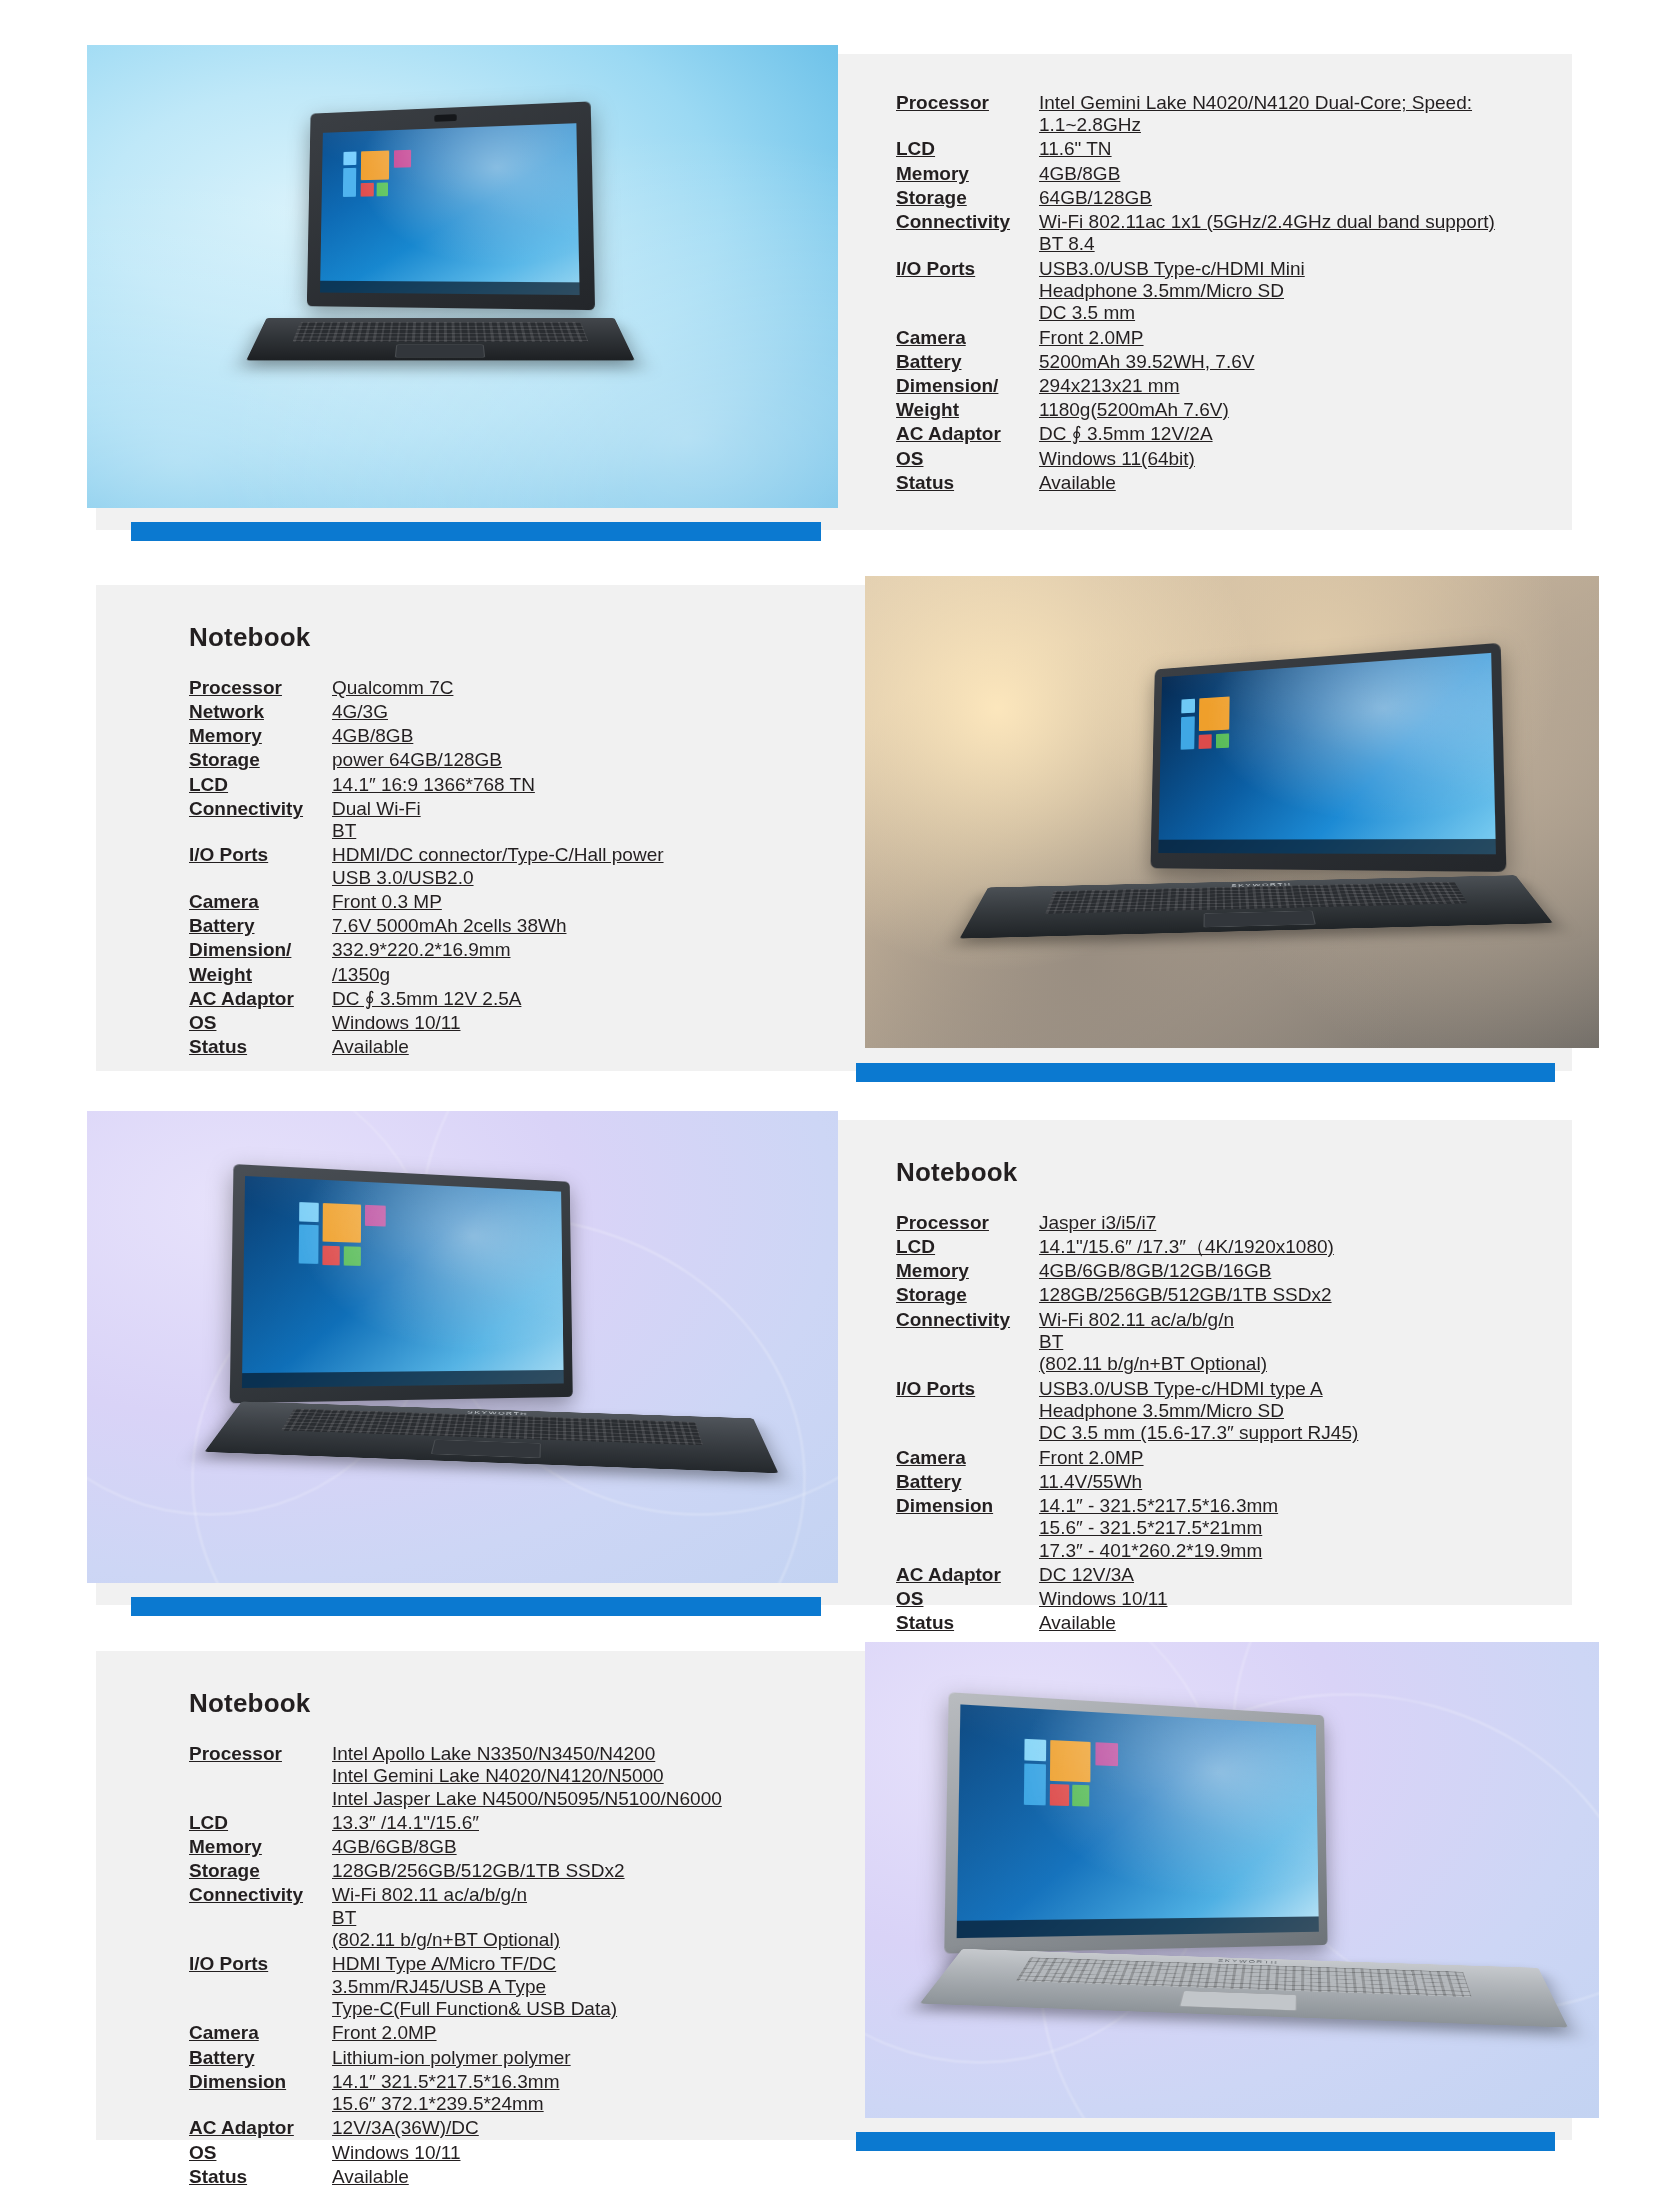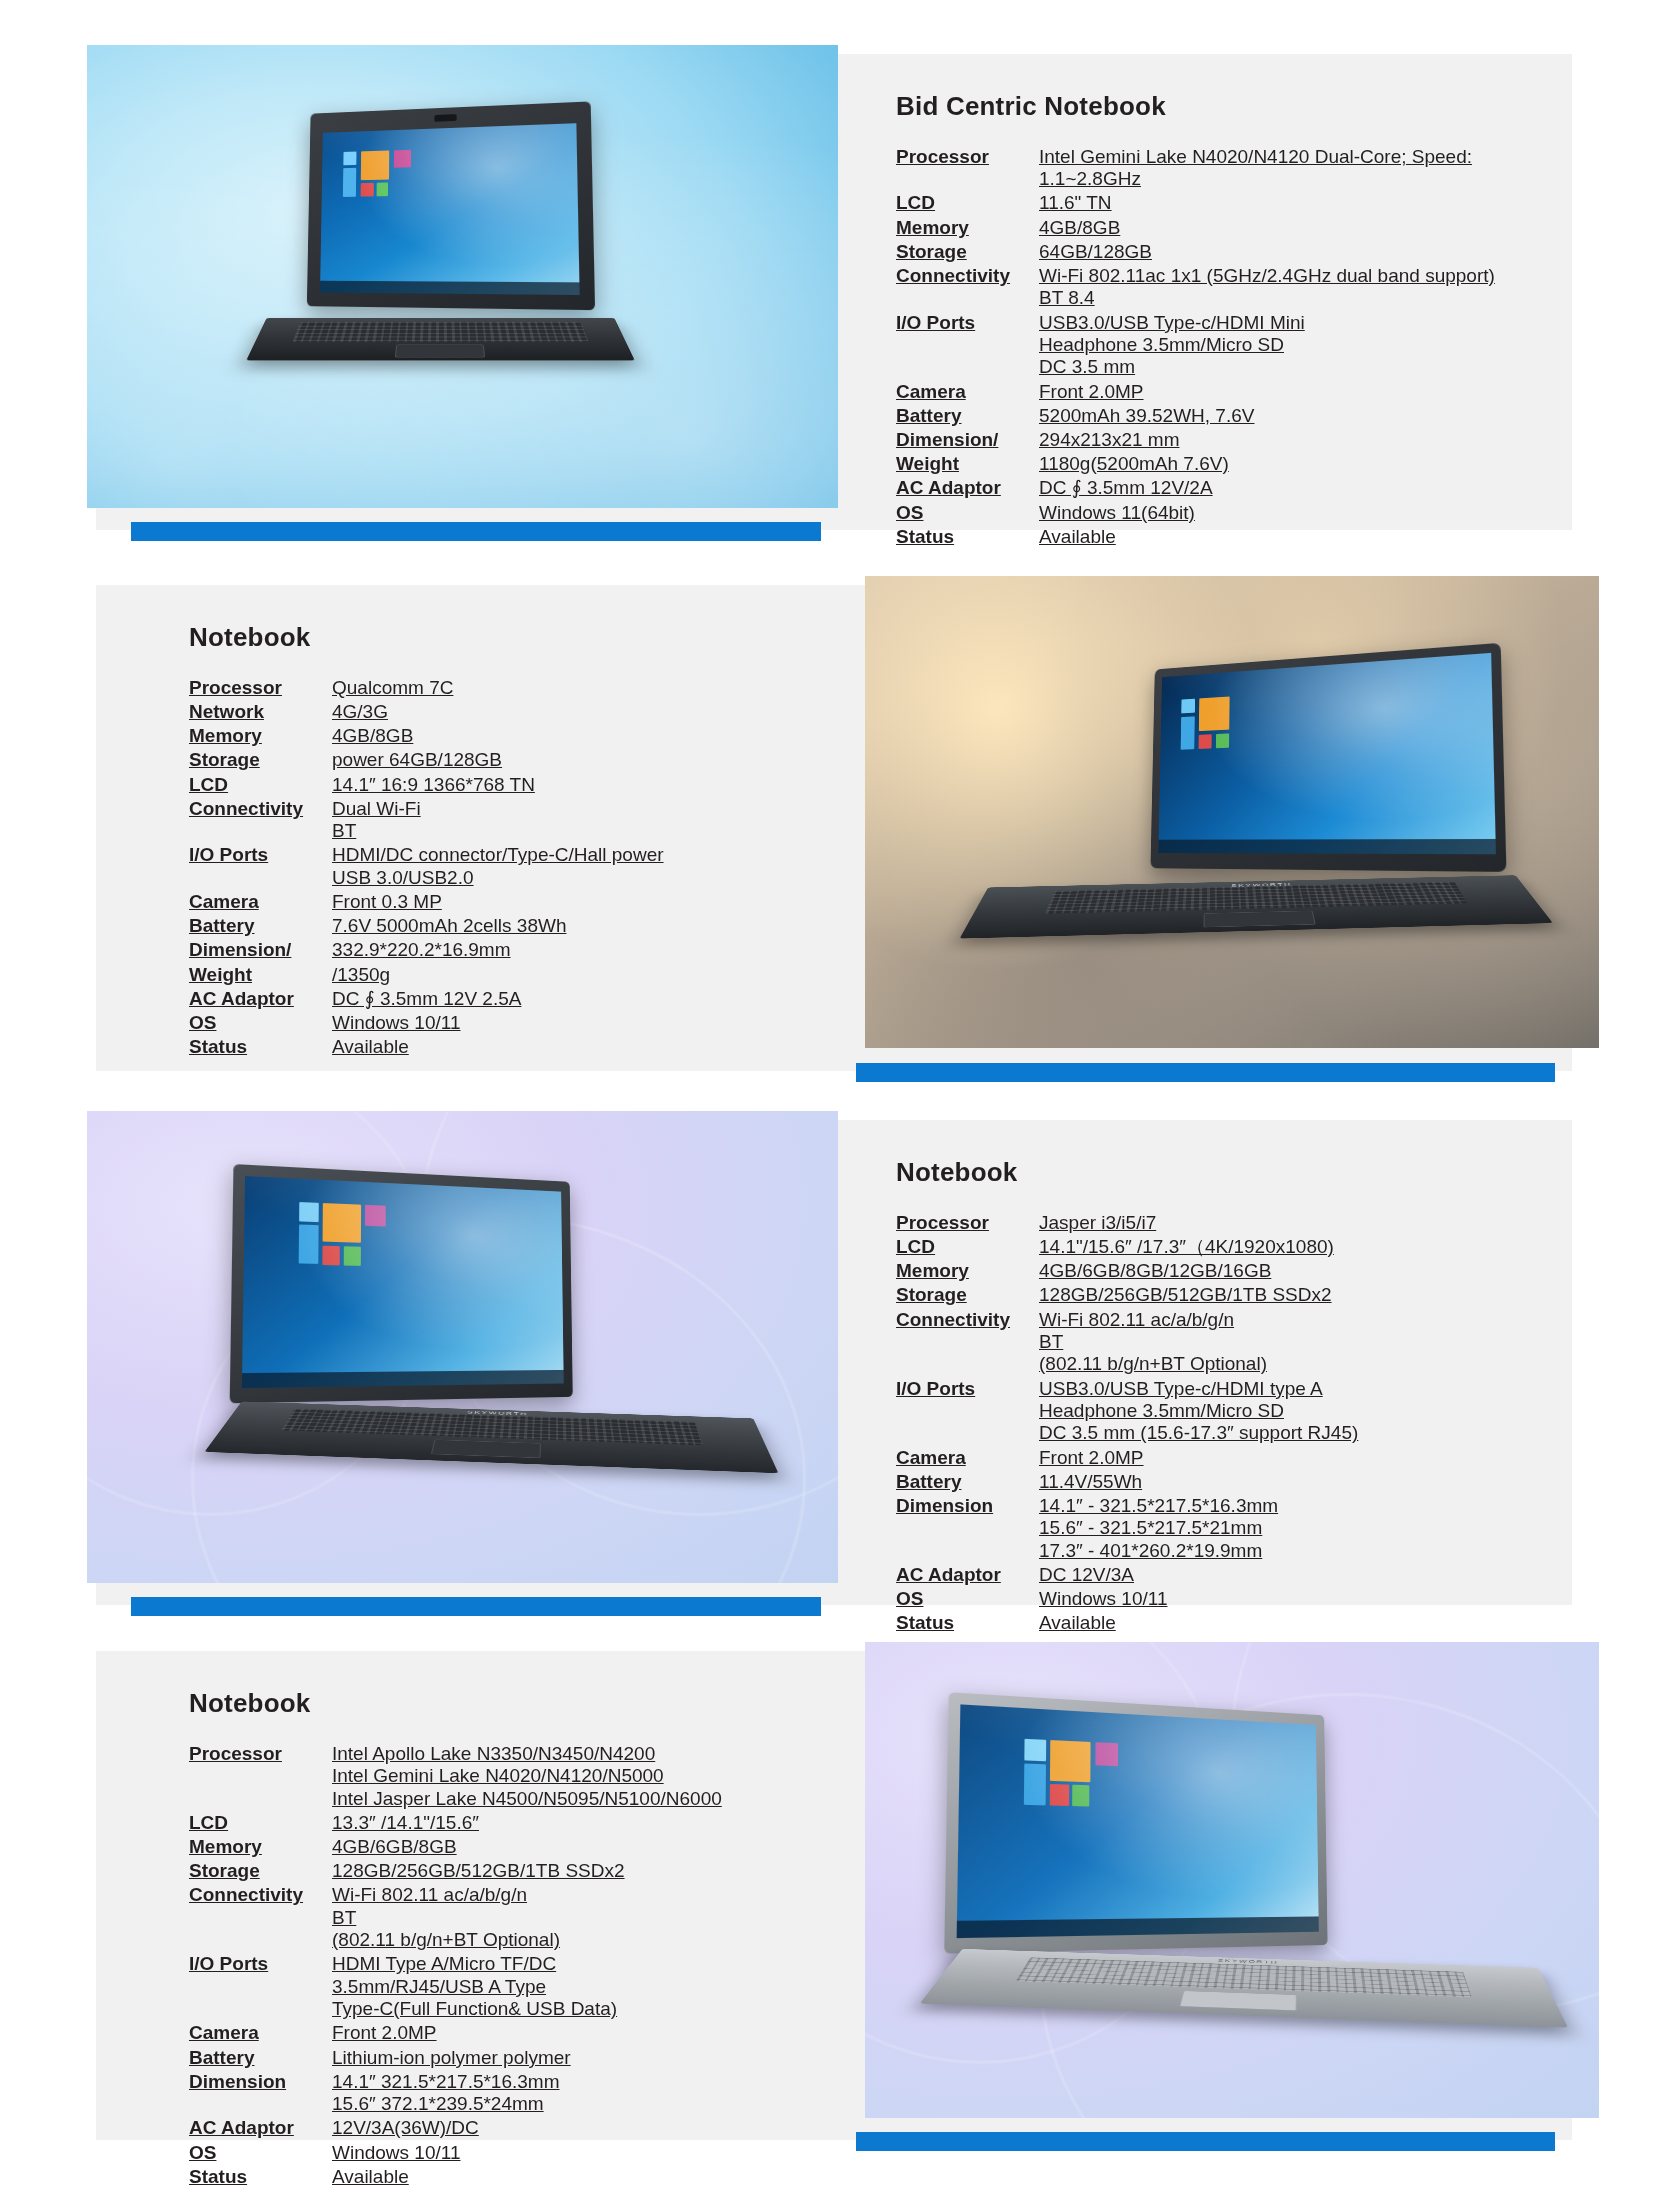--- a/index.html
+++ b/index.html
@@ -216,21 +216,20 @@
             </div>
             <div class="base" style="left:0; top:192px; width:367px; height:80px; transform: perspective(611px) rotateX(58deg);">
               <div class="keys" style="left:37px; top:8.7px; right:37px; height:38px;"></div>
               <div class="pad" style="left:140px; top:52px; width:84px; height:21px;"></div>
             </div>
           </div>
         </div>
         <div class="corner-accent" style="left:35px; bottom:-10.5px; width:690px;"></div>
       </div>
       <div class="txt-cell">
-        <h2 class="prod-title">Bid Centric Notebook</h2>
         <table class="spec-table">
           <tbody>
             <tr>
                 <td class="spec-label">Processor</td>
                 <td class="spec-value">Intel Gemini Lake  N4020/N4120 Dual-Core; Speed: 1.1~2.8GHz</td>
               </tr>
             <tr>
                 <td class="spec-label">LCD</td>
                 <td class="spec-value">11.6"  TN</td>
               </tr>

